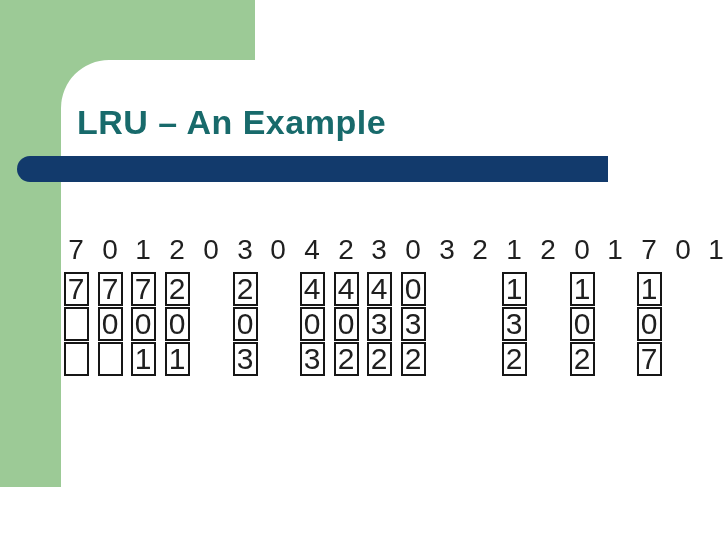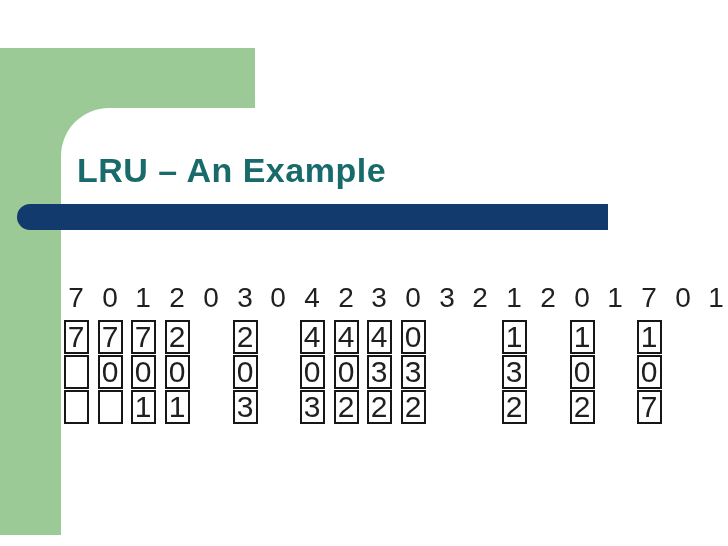--- a/index.html
+++ b/index.html
@@ -6,21 +6,20 @@
   body {
     font-family: "Liberation Sans", sans-serif;
     background: #ffffff;
   }
   .slide {
     position: relative;
     width: 728px;
     height: 487px;
     background: var(--bg, #ffffff);
     overflow: hidden;
-    margin-top: 48px;
   }
   
   .green-bg {
     position: absolute;
     left: 0; top: 0;
     width: 255px; height: 546px;
     background: var(--green, #9cca96);
   }
   .white-panel {
     position: absolute;

